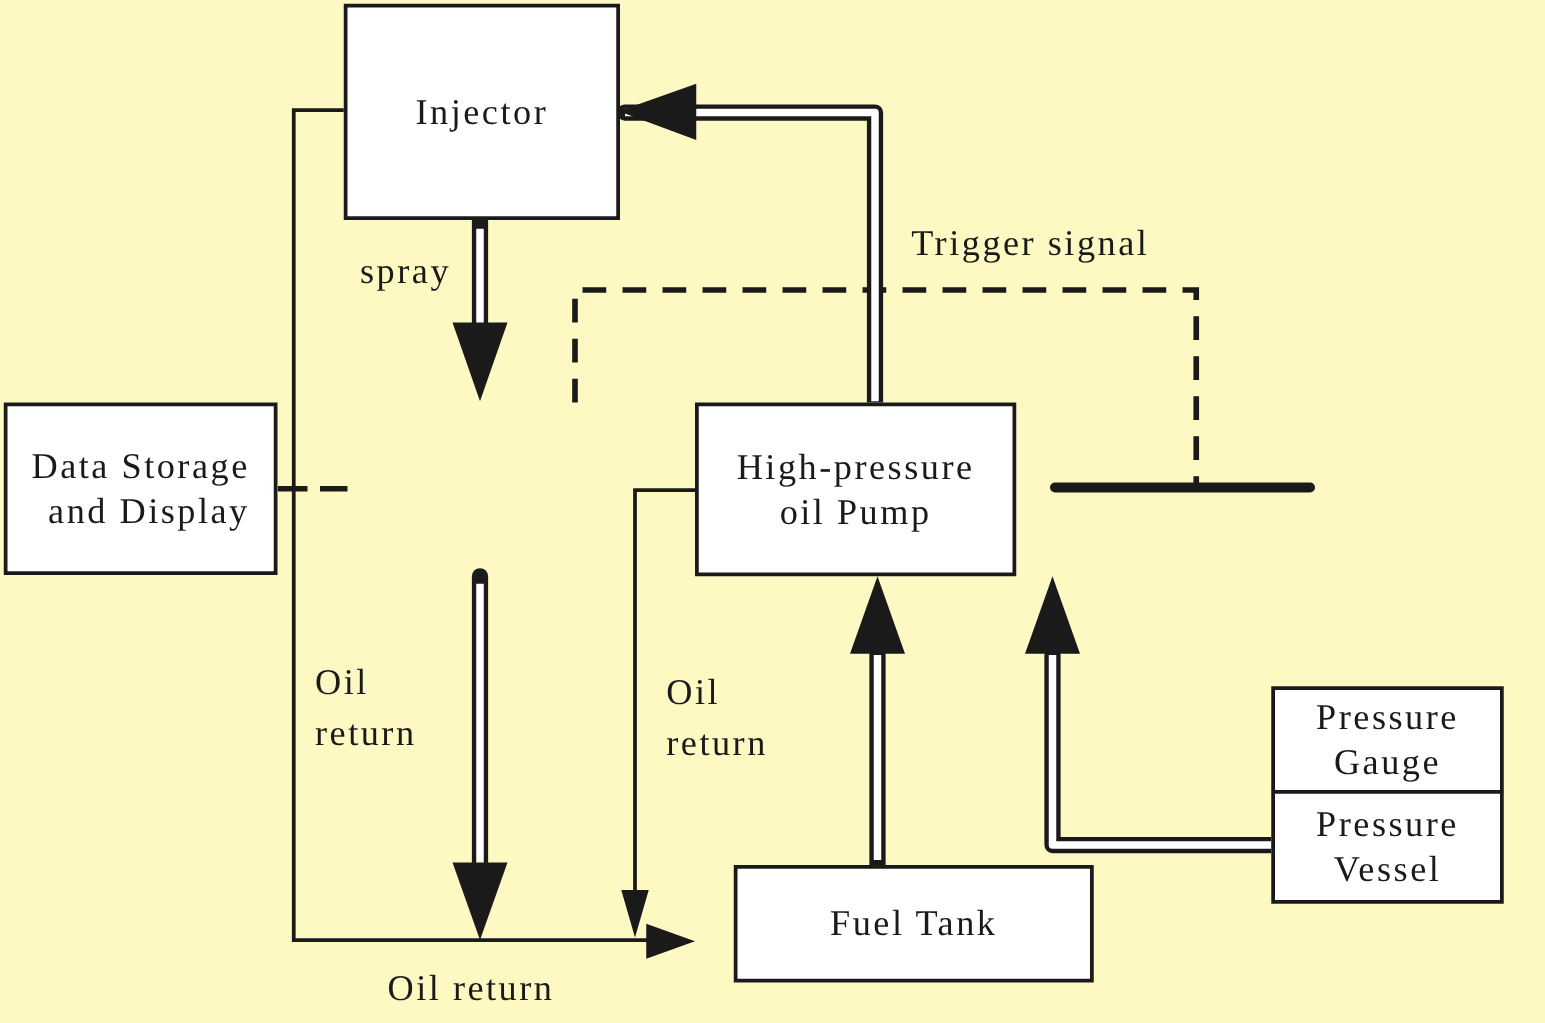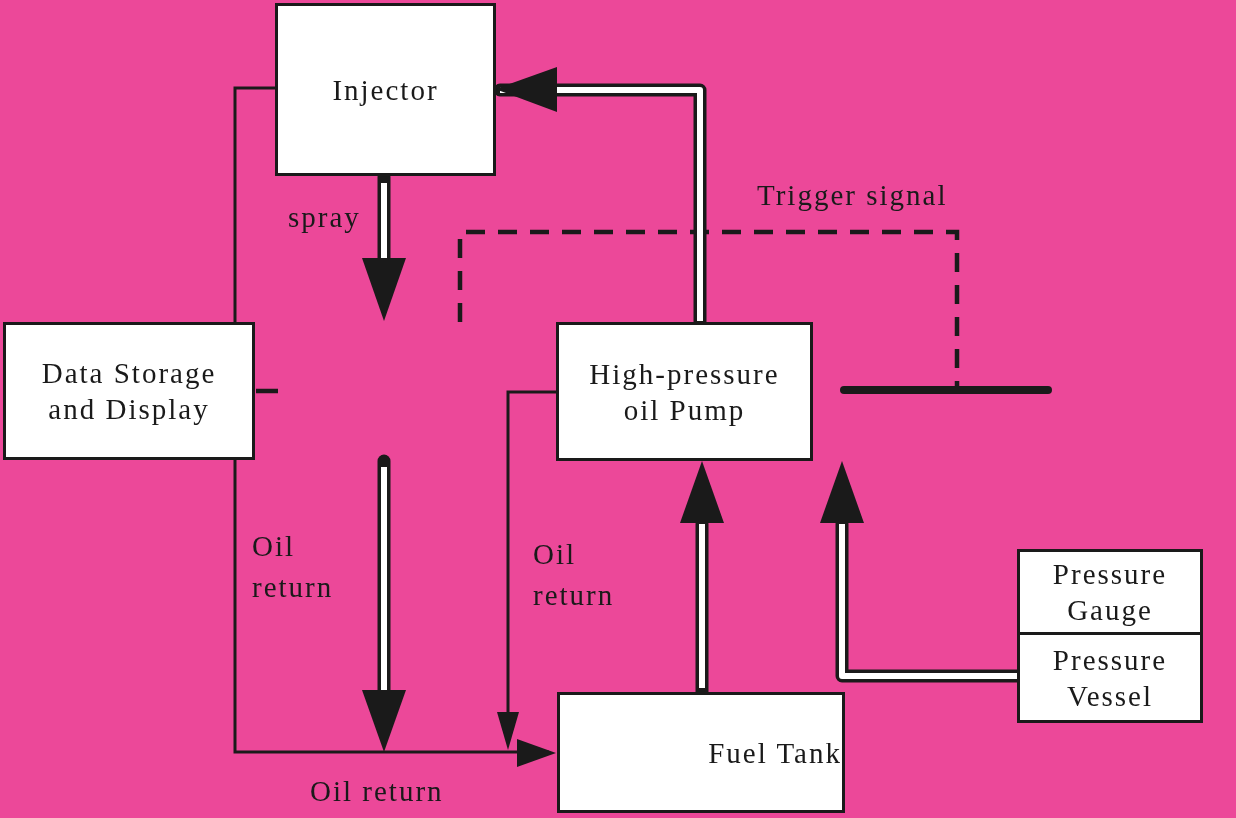--- a/index.html
+++ b/index.html
@@ -1,20 +1,20 @@
 <!DOCTYPE html>
 <html><head>
 <meta charset="utf-8">
 <style>
   html, body { margin: 0; padding: 0; background: #ffffff; }
   #canvas {
     position: relative;
     width: 1236px;
     height: 818px;
-    background: #ec4899;
+    background: #fef9c3;
     overflow: hidden;
     font-family: "Liberation Serif", "DejaVu Serif", serif;
     color: #1a1a1a;
   }
   #wires {
     position: absolute;
     left: 0; top: 0;
     width: 1236px; height: 818px;
     pointer-events: none;
   }
@@ -84,21 +84,21 @@
       <polygon points="556,753 517,739 517,767"></polygon>
       <polygon points="680,523 724,523 702,461"></polygon>
       <polygon points="820,523 864,523 842,461"></polygon>
     </g>
   </svg>
 
   <div class="box" style="left:275px; top:3px; width:221px; height:173px;">
     <span class="box-label">Injector</span>
   </div>
 
-  <div class="box" style="left:3px; top:322px; width:252px; height:138px;">
+  <div class="box" style="left:3px; top:322px; width:219px; height:138px;text-align:right;">
     <span class="box-label">Data Storage
 and Display</span>
   </div>
 
 
   <div class="box" style="left:556px; top:322px; width:257px; height:139px;">
     <span class="box-label">High-pressure
 oil Pump</span>
   </div>
 
@@ -106,25 +106,25 @@
   <div class="box" style="left:1017px; top:549px; width:186px; height:86px;">
     <span class="box-label">Pressure
 Gauge</span>
   </div>
 
   <div class="box" style="left:1017px; top:632px; width:186px; height:91px;">
     <span class="box-label">Pressure
 Vessel</span>
   </div>
 
-  <div class="box" style="left:557px; top:692px; width:288px; height:121px;justify-content:flex-end;">
+  <div class="box" style="left:587px; top:692px; width:288px; height:94px;">
     <span class="box-label">Fuel Tank</span>
   </div>
 
   <div class="edge-label" style="left:288px; top:197px;">spray</div>
-  <div class="edge-label" style="left:729px; top:175px;margin-left:28px;">Trigger signal</div>
+  <div class="edge-label" style="left:729px; top:175px;">Trigger signal</div>
   <div class="edge-label" style="left:252px; top:526px;">Oil
 return</div>
   <div class="edge-label" style="left:533px; top:534px;">Oil
 return</div>
   <div class="edge-label" style="left:310px; top:771px;">Oil return</div>
 
 </div>
 
 </body></html>

